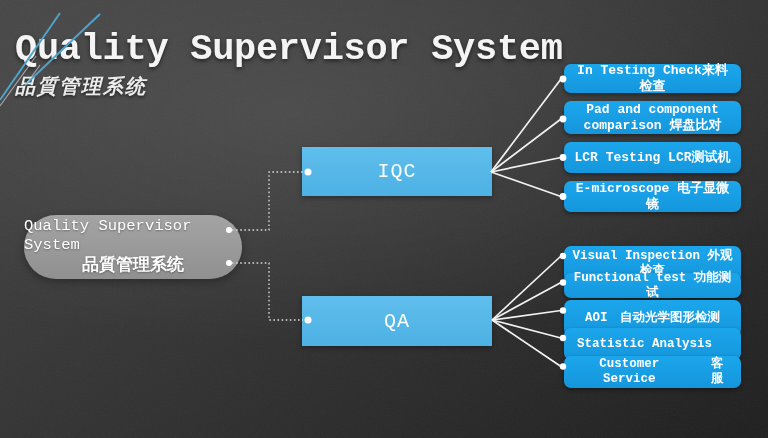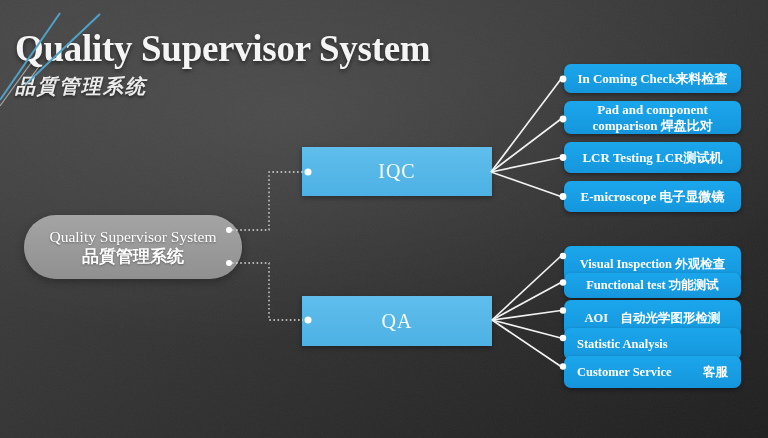--- a/index.html
+++ b/index.html
@@ -1,18 +1,18 @@
 <!DOCTYPE html>
 <html><head>
 <meta charset="utf-8">
 <style>
   html,body{margin:0;padding:0;background:#101010;}
   .slide{
     position:relative;width:768px;height:438px;overflow:hidden;
-    font-family:Liberation Serif, serif;
+    font-family:Liberation Mono, monospace;
     background:
       radial-gradient(ellipse 115% 85% at 38% 26%, rgba(255,255,255,0.09), rgba(255,255,255,0) 62%),
       linear-gradient(150deg,#424242 0%,#383838 38%,#2b2b2b 70%,#1e1e1e 100%);
   }
   .noise{position:absolute;inset:0;z-index:1;pointer-events:none;}
   .overlay{position:absolute;inset:0;z-index:6;pointer-events:none;}
   .dotted{stroke:#dcdcdc;stroke-width:1.3;fill:none;stroke-dasharray:1.6 2.5;}
   .solid{stroke:#f2f2f2;stroke-width:1.7;}
   .dot{fill:#ffffff;}
   .decor-blue{stroke:#4fa2c9;stroke-width:2;}
@@ -89,21 +89,21 @@
   </div>
 
   <div class="root-node">
     <div class="root-line1">Quality Supervisor System</div>
     <div class="root-line2">品質管理系统</div>
   </div>
 
   <div class="branch branch-qa">QA</div>
   <div class="branch branch-iqc">IQC</div>
 
-  <div class="leaf leaf-iqc l1">In Coming Check来料检查</div>
+  <div class="leaf leaf-iqc l1">In Testing Check来料检查</div>
   <div class="leaf leaf-iqc l2">Pad and component comparison 焊盘比对</div>
   <div class="leaf leaf-iqc l3">LCR Testing LCR测试机</div>
   <div class="leaf leaf-iqc l4">E-microscope 电子显微镜</div>
 
   <div class="leaf leaf-qa q1">Visual Inspection 外观检查</div>
   <div class="leaf leaf-qa q2">Functional test 功能测试</div>
   <div class="leaf leaf-qa q3">AOI　自动光学图形检测</div>
   <div class="leaf leaf-qa q4 split">
     <span>Statistic Analysis</span>
   </div>

